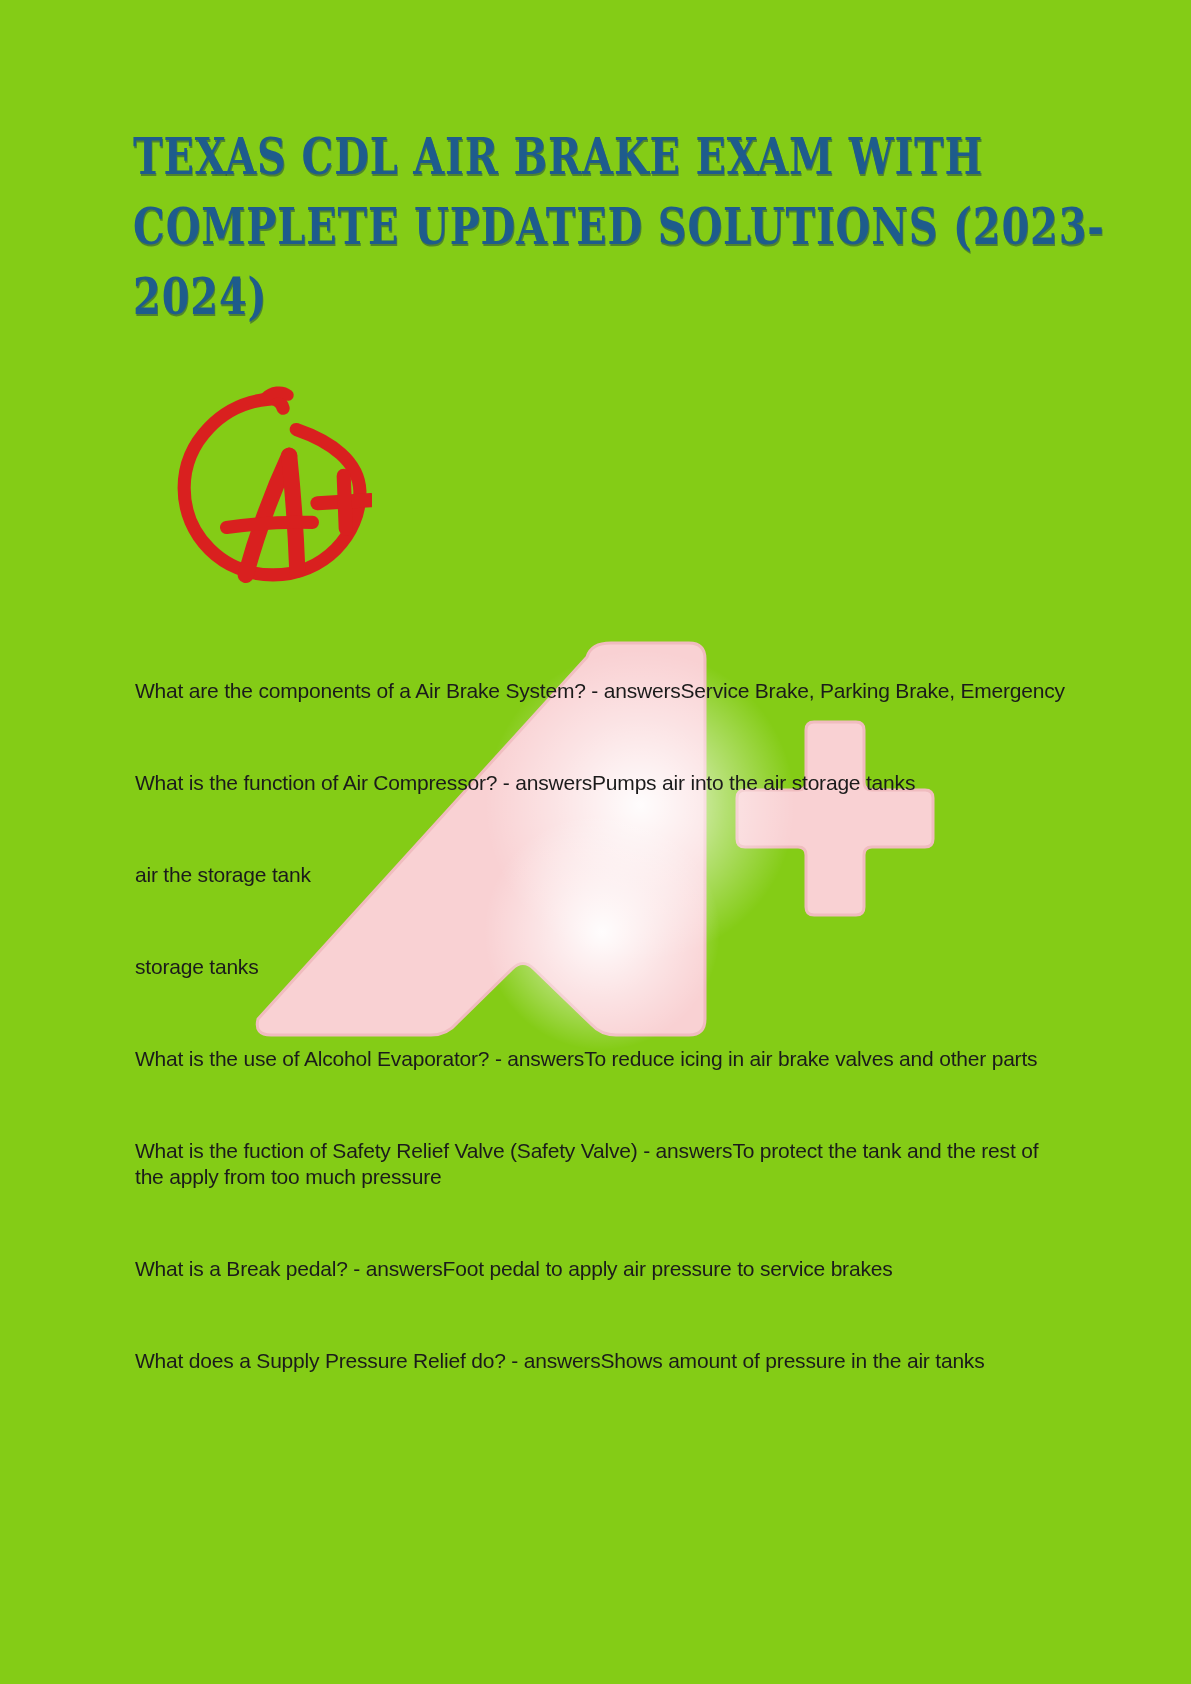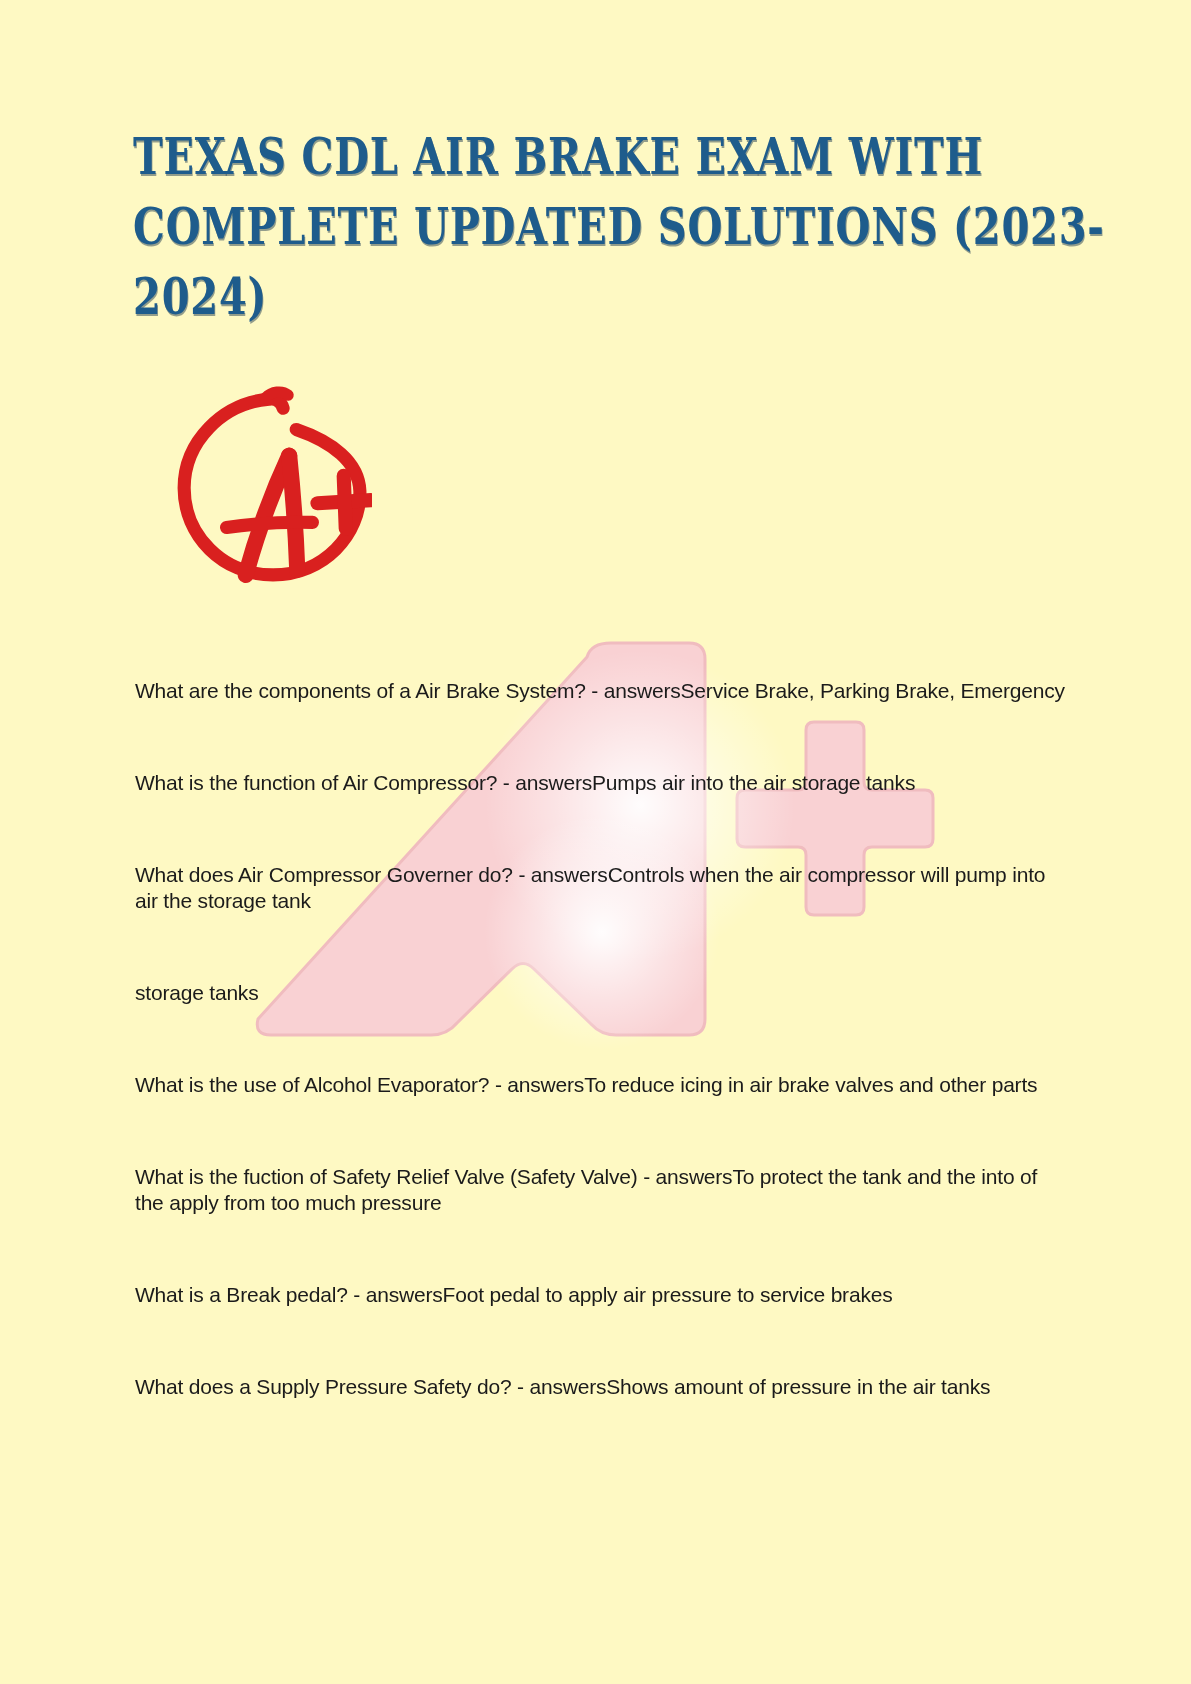--- a/index.html
+++ b/index.html
@@ -1,20 +1,20 @@
 <!DOCTYPE html>
 <html><head>
 <meta charset="utf-8">
 <style>
   html,body{margin:0;padding:0;background:#ffffff;}
   .page{
     position:relative;
     width:1191px;
     height:1684px;
-    background:#fef9c3;
+    background:#84cc16;
     overflow:hidden;
     font-family:"Liberation Sans", sans-serif;
   }
   
   .doc-title{
     position:absolute;
     left:133px;
     top:122px;
     z-index:3;
     color:#1e5c8c;
@@ -144,40 +144,39 @@
 
     <div class="qa-paragraph">
       <span class="qa-line">What are the components of a Air Brake System? - answersService Brake, Parking Brake, Emergency</span>
     </div>
 
     <div class="qa-paragraph">
       <span class="qa-line">What is the function of Air Compressor? - answersPumps air into the air storage tanks</span>
     </div>
 
     <div class="qa-paragraph">
-      <span class="qa-line">What does Air Compressor Governer do? - answersControls when the air compressor will pump into</span>
       <span class="qa-line">air the storage tank</span>
     </div>
 
 
     <div class="qa-paragraph">
       <span class="qa-line">storage tanks</span>
     </div>
 
     <div class="qa-paragraph">
       <span class="qa-line">What is the use of Alcohol Evaporator? - answersTo reduce icing in air brake valves and other parts</span>
     </div>
 
     <div class="qa-paragraph">
-      <span class="qa-line">What is the fuction of Safety Relief Valve (Safety Valve) - answersTo protect the tank and the into of</span>
+      <span class="qa-line">What is the fuction of Safety Relief Valve (Safety Valve) - answersTo protect the tank and the rest of</span>
       <span class="qa-line">the apply from too much pressure</span>
     </div>
 
     <div class="qa-paragraph">
       <span class="qa-line">What is a Break pedal? - answersFoot pedal to apply air pressure to service brakes</span>
     </div>
 
     <div class="qa-paragraph">
-      <span class="qa-line">What does a Supply Pressure Safety do? - answersShows amount of pressure in the air tanks</span>
+      <span class="qa-line">What does a Supply Pressure Relief do? - answersShows amount of pressure in the air tanks</span>
     </div>
 
   </div>
 </div>
 
 </body></html>

